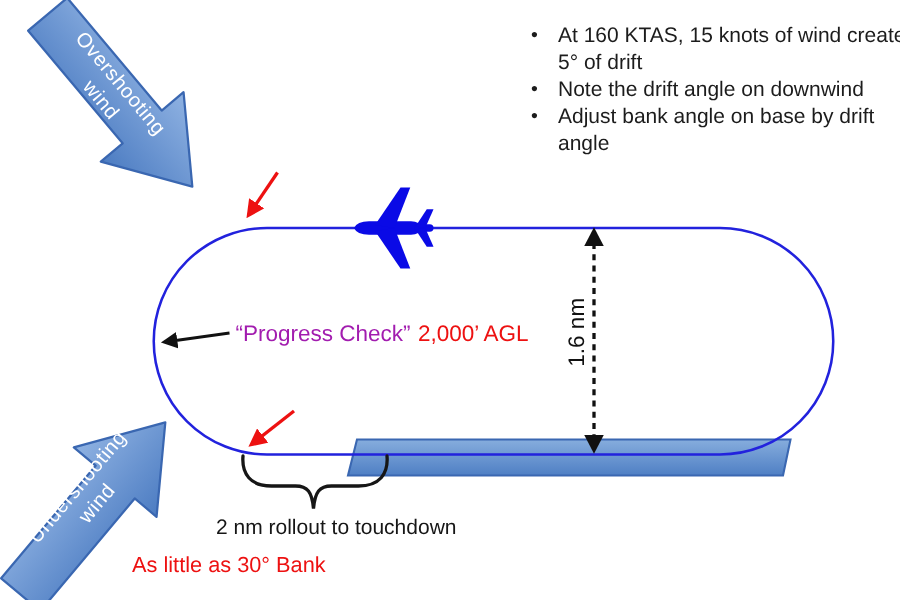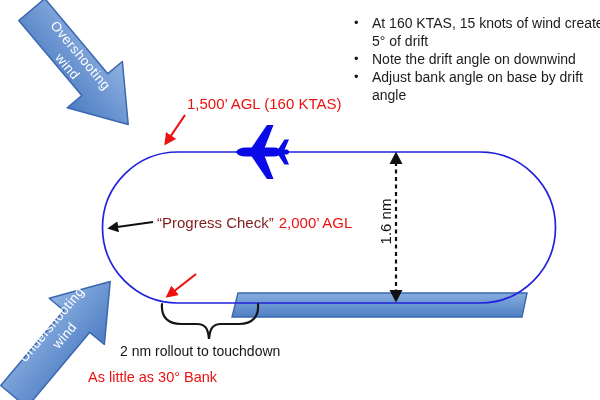--- a/index.html
+++ b/index.html
@@ -84,25 +84,24 @@
     <li>At 160 KTAS, 15 knots of wind creates 5° of drift</li>
     <li>Note the drift angle on downwind</li>
     <li>Adjust bank angle on base by drift angle</li>
   </ul>
 
   <div class="wind-text" style="left:15px;top:44px;width:118px;transform:rotate(50deg);">Overshooting wind</div>
   <div class="wind-text" style="left:0px;top:313px;width:116px;transform:rotate(-50deg);">Undershooting wind</div>
 
   <div class="txt red bank" style="left:88px;top:369px;">As little as 30° Bank</div>
 
-  <div class="txt red callout" style="left:187px;top:95px;">1,500’ AGL (160 KTAS)</div>
 
   <div class="txt callout" style="left:157px;top:214px;">
-    <span style="color:#7f1d1d;margin-right:5px;">“Progress Check”</span><span class="red">2,000’ AGL</span>
+    <span style="color:#a21caf;margin-right:5px;">“Progress Check”</span><span class="red">2,000’ AGL</span>
   </div>
 
 
   <div class="rot-label">1.6 nm</div>
 
-  <div class="txt rollout" style="left:120px;top:343px;">2 nm rollout to touchdown</div>
+  <div class="txt rollout" style="left:144px;top:343px;">2 nm rollout to touchdown</div>
 
 
 </div>
 
 </body></html>

